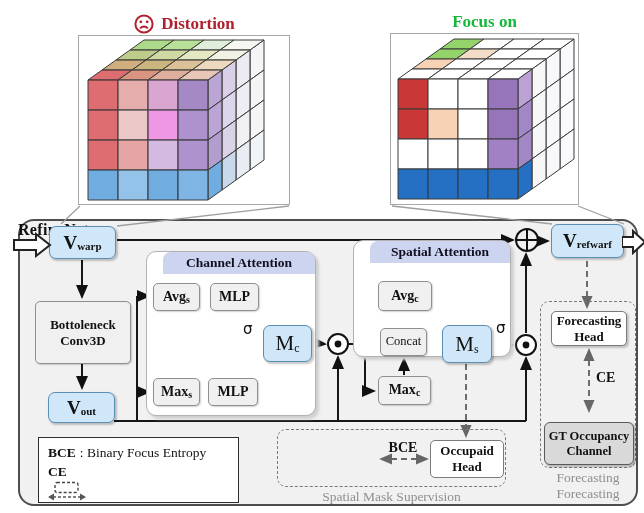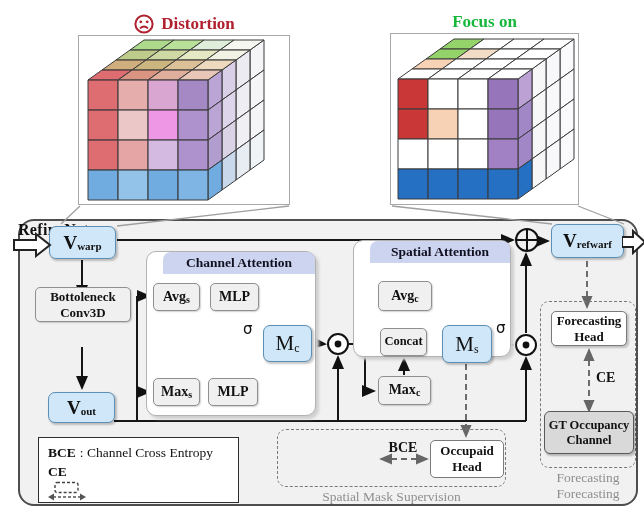--- a/index.html
+++ b/index.html
@@ -269,21 +269,21 @@
   </svg>
   <svg class="abs blockarrow" style="left:622px;top:229px;" width="24" height="26" viewBox="0 0 24 26">
     <polygon points="0,8 11,8 11,2 23,13 11,24 11,18 0,18" fill="#fff" stroke="#222" stroke-width="2"></polygon>
   </svg>
 
   <div class="abs node blue" style="left:49px;top:226px;width:67px;height:33px;">
     <span class="nmain">V</span>
       <span class="nsub">warp</span>
   </div>
 
-  <div class="abs node gray twoline" style="left:35px;top:287px;width:96px;height:35px;">
+  <div class="abs node gray twoline" style="left:35px;top:301px;width:96px;height:63px;">
     <div>
       <div>Bottoleneck</div>
       <div>Conv3D</div>
     </div>
   </div>
 
   <div class="abs node blue" style="left:48px;top:392px;width:67px;height:31px;">
     <span class="nmain">V</span>
       <span class="nsub">out</span>
   </div>
@@ -304,21 +304,21 @@
   </div>
   <div class="abs node blue" style="left:263px;top:325px;width:49px;height:37px;">
     <span class="mmain">M</span>
       <span class="msub">c</span>
   </div>
 
   <div class="abs node gray" style="left:378px;top:281px;width:54px;height:30px;">
     <span class="opmain">Avg</span>
       <span class="opsub">c</span>
   </div>
-  <div class="abs node gray" style="left:380px;top:328px;width:47px;height:28px;font-weight:bold;font-size:12.5px;">
+  <div class="abs node gray" style="left:380px;top:328px;width:47px;height:28px;font-weight:normal;font-size:12.5px;">
     <span>Concat</span>
   </div>
   <div class="abs node gray" style="left:378px;top:376px;width:53px;height:29px;">
     <span class="opmain">Max</span>
       <span class="opsub">c</span>
   </div>
   <div class="abs node blue" style="left:442px;top:325px;width:50px;height:38px;">
     <span class="mmain">M</span>
       <span class="msub">s</span>
   </div>
@@ -340,35 +340,35 @@
   </div>
   <div class="abs caption" style="left:277px;top:489px;width:229px;">Spatial Mask Supervision</div>
 
   <div class="abs node white-node twoline" style="left:551px;top:311px;width:76px;height:35px;box-shadow:1.5px 1.5px 2px rgba(0,0,0,.2);">
     <div>
       <div>Forecasting</div>
       <div>Head</div>
     </div>
   </div>
   <div class="abs loss-label" style="left:596px;top:370px;">CE</div>
-  <div class="abs node grayfill twoline" style="left:544px;top:411px;width:90px;height:43px;font-size:12.5px;">
+  <div class="abs node grayfill twoline" style="left:544px;top:422px;width:90px;height:43px;font-size:12.5px;">
     <div>
       <div>GT Occupancy</div>
       <div>Channel</div>
     </div>
   </div>
   <div class="abs caption" style="left:540px;top:470px;width:96px;">
     <div>Forecasting</div>
     <div>Forecasting</div>
   </div>
 
   <div class="abs legend" style="left:38px;top:437px;width:201px;height:66px;">
     <div class="legend-row">
       <b>BCE</b>
-      <span>: Channel Cross Entropy</span>
+      <span>: Binary Focus Entropy</span>
     </div>
     <div class="legend-row">
       <b>CE</b>
     </div>
     <div class="legend-row">
       <svg width="38" height="20" viewBox="0 0 38 20">
         <rect x="7" y="1.5" width="23" height="10" rx="2" fill="none" stroke="#444" stroke-width="1.4" stroke-dasharray="3,2"></rect>
         <line x1="5" y1="16" x2="33" y2="16" stroke="#555" stroke-width="1.4" stroke-dasharray="3,2"></line>
         <polygon points="6,12.5 0,16 6,19.5" fill="#555"></polygon>
         <polygon points="32,12.5 38,16 32,19.5" fill="#555"></polygon>

